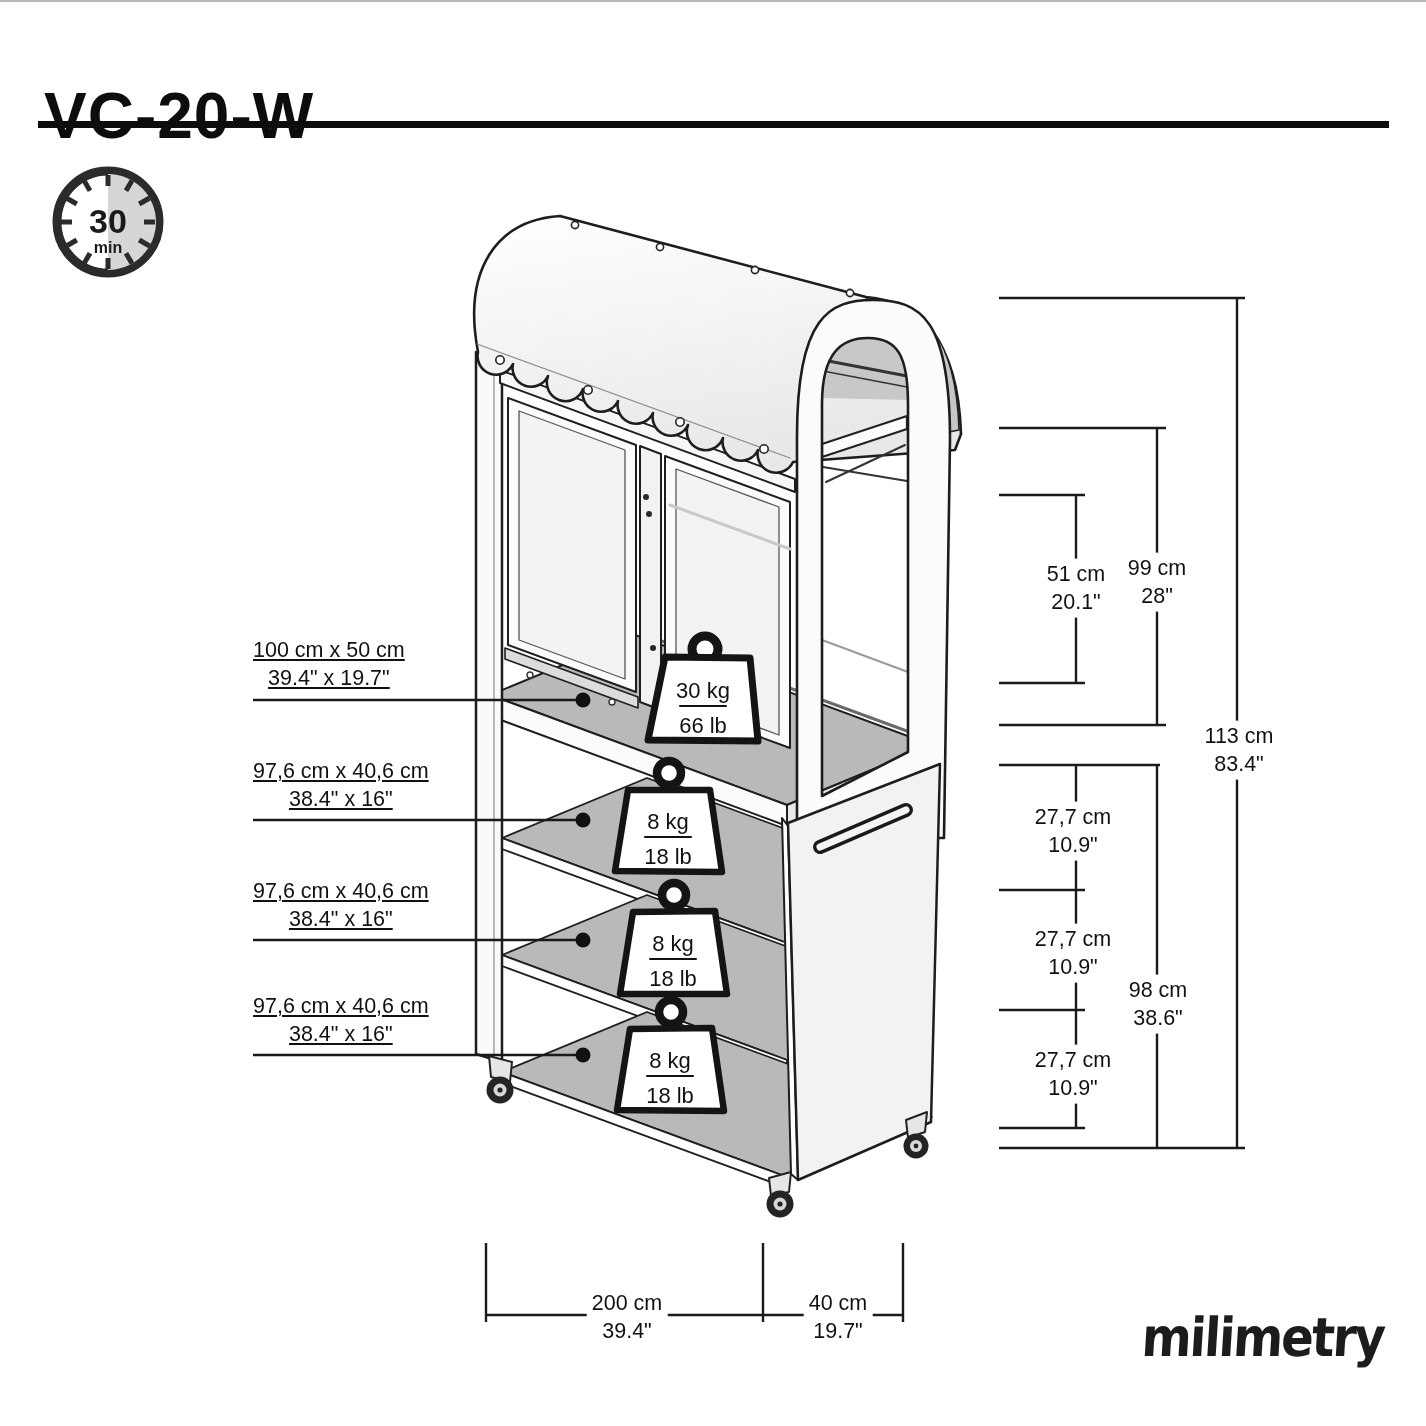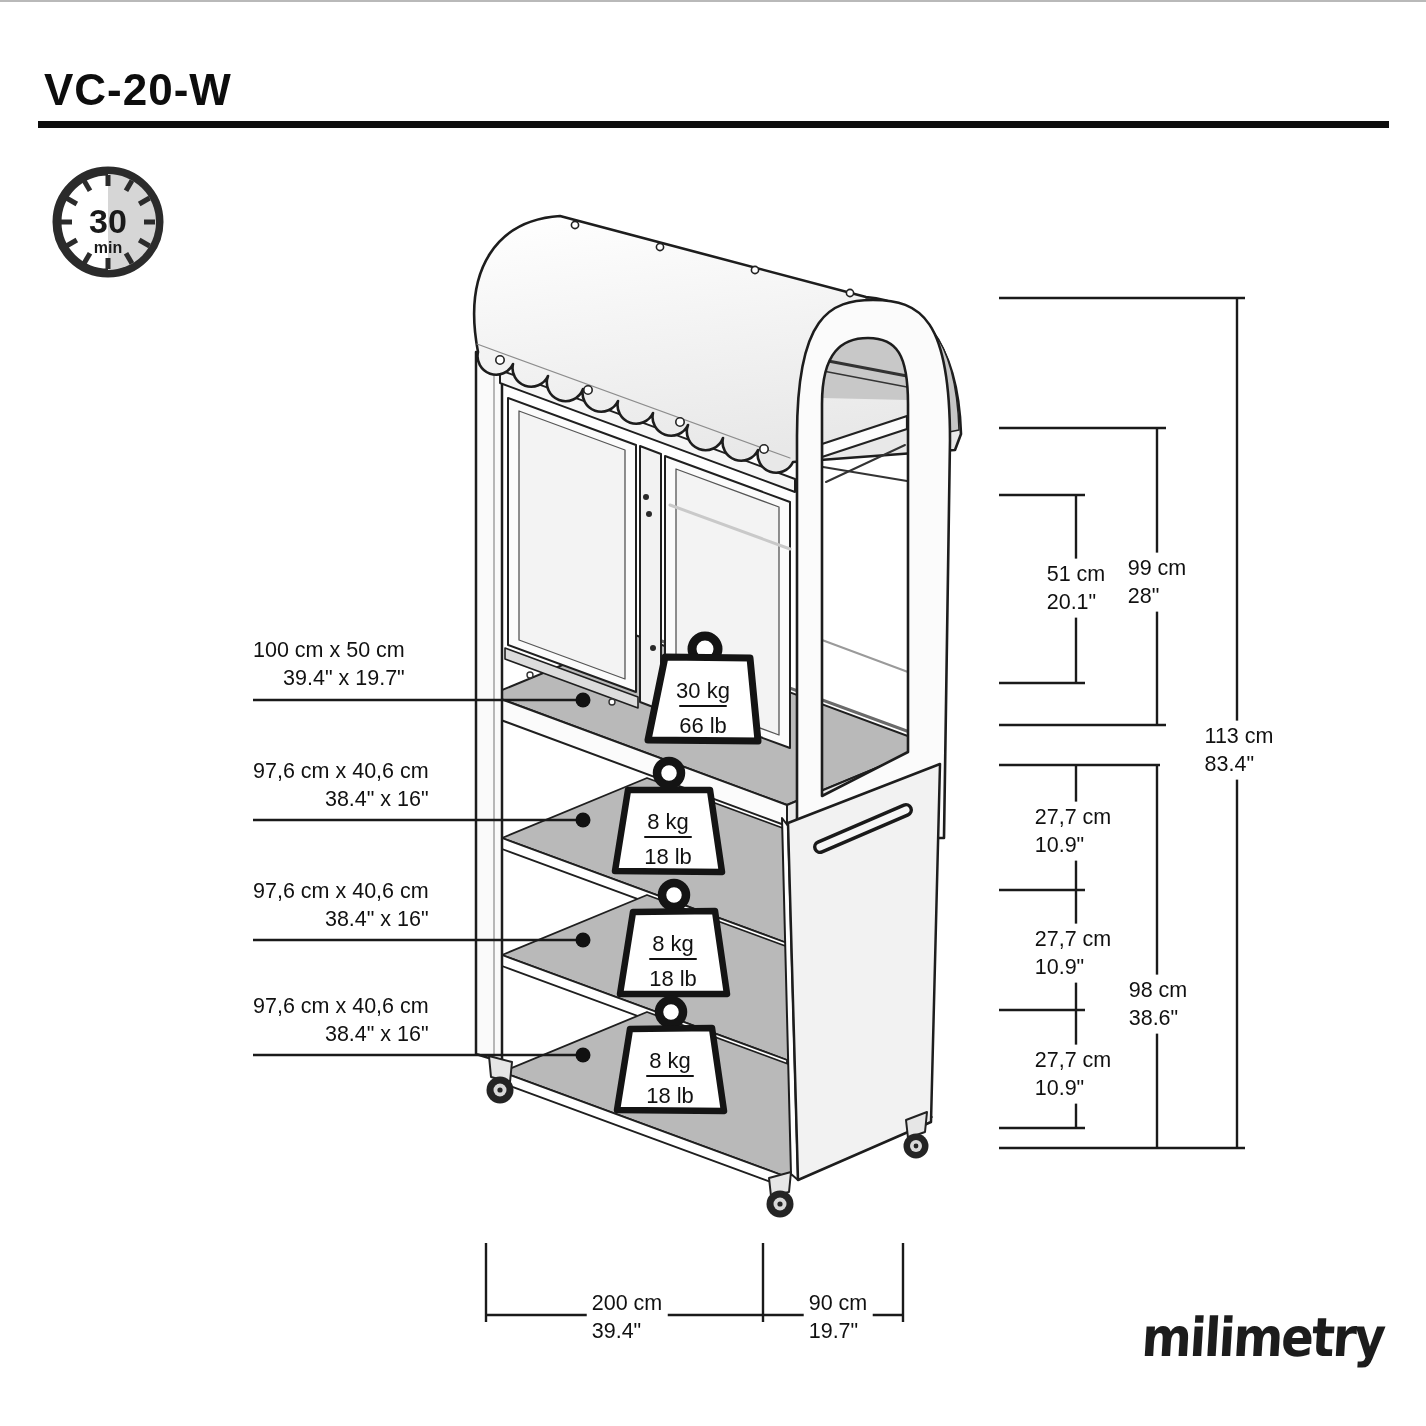--- a/index.html
+++ b/index.html
@@ -3,30 +3,30 @@
 <meta charset="utf-8">
 <style>
   html,body{margin:0;padding:0;}
   body{
     width:1426px;height:1426px;position:relative;background:#ffffff;
     font-family:"Liberation Sans","DejaVu Sans",sans-serif;color:#141414;
     overflow:hidden;
   }
   .top-edge{position:absolute;left:0;top:0;width:100%;height:2px;background:#b9b9b9;}
   .title{
-    position:absolute;left:44px;top:36px;font-size:44px;font-weight:800;
+    position:absolute;left:44px;top:36px;font-size:64px;font-weight:800;
     letter-spacing:1px;color:#0d0d0d;
   }
   .rule{position:absolute;left:38px;top:121px;width:1351px;height:7px;background:#0d0d0d;}
   .clock{position:absolute;left:50px;top:164px;width:116px;height:116px;}
   .drawing{position:absolute;left:0;top:0;width:1426px;height:1426px;}
   .lbl{position:absolute;font-size:21.5px;line-height:1.32;color:#111;}
-  .shelf-lbl{text-align:right;white-space:nowrap;}
+  .shelf-lbl{text-align:center;white-space:nowrap;text-decoration:underline;}
   .dim{
-    transform:translate(-50%,-50%);text-align:left;background:#fff;
+    transform:translate(-50%,-50%);text-align:center;background:#fff;
     padding:1px 5px;white-space:nowrap;
   }
   .brand{
     position:absolute;right:44px;top:1312px;font-size:48px;font-weight:800;
     letter-spacing:-2px;color:#1c1c1c;
     font-family:"DejaVu Sans","Liberation Sans",sans-serif;
     transform:scaleY(1.12) skewX(-4deg);transform-origin:right bottom;
   }
 </style>
 </head>
@@ -284,17 +284,17 @@
 <div class="lbl dim" style="left:1073px;top:1074px">
   <div>27,7 cm</div>
   <div>10.9"</div>
 </div>
 
 <div class="lbl dim" style="left:627px;top:1317px">
   <div>200 cm</div>
   <div>39.4"</div>
 </div>
 <div class="lbl dim" style="left:838px;top:1317px">
-  <div>90 cm</div>
+  <div>40 cm</div>
   <div>19.7"</div>
 </div>
 
 <div class="brand">milimetry</div>
 
 </body></html>

